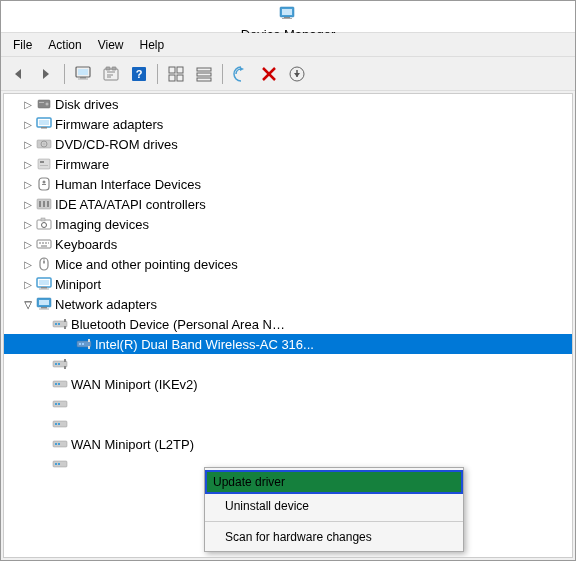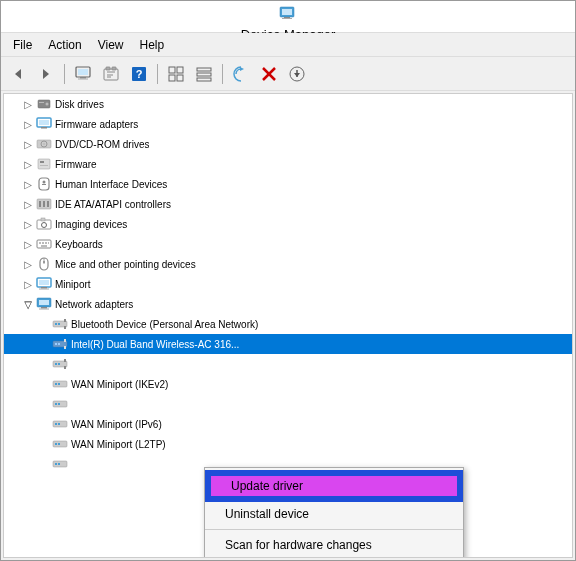--- a/index.html
+++ b/index.html
@@ -91,20 +91,21 @@
       display: flex;
       align-items: center;
       padding: 1px 0;
       cursor: pointer;
       white-space: nowrap;
       height: 20px;
     }
     .tree-item.highlighted {
       background: #0078d7;
       color: white;
+      padding-left: 24px;
     }
     .tree-indent {
       display: inline-block;
       width: 16px;
       flex-shrink: 0;
     }
     .tree-toggle {
       display: inline-block;
       width: 16px;
       text-align: center;
@@ -115,21 +116,21 @@
     .tree-icon {
       width: 16px;
       height: 16px;
       flex-shrink: 0;
       margin-right: 3px;
       display: flex;
       align-items: center;
       justify-content: center;
     }
     .tree-label {
-      font-size: 10px;
+      font-size: 13px;
       overflow: hidden;
       text-overflow: ellipsis;
       max-width: 220px;
     }
     
     .context-menu {
       position: absolute;
       background: #f5f5f5;
       border: 1px solid #aaa;
       box-shadow: 2px 2px 6px rgba(0,0,0,0.3);
@@ -137,23 +138,23 @@
       width: 260px;
       padding: 2px 0;
     }
     .ctx-item {
       padding: 5px 20px;
       cursor: pointer;
       font-size: 12px;
       color: #000;
     }
     .ctx-item.active {
-      background: #d946ef;
-      border: 6px solid #1d4ed8;
-      padding: 3px 20px;
+      background: #15803d;
+      border: 2px solid #1d4ed8;
+      padding: 3px 6px;
       font-weight: normal;
     }
     .ctx-sep {
       height: 1px;
       background: #ccc;
       margin: 3px 0;
     }
 
     
     .tree-pane::-webkit-scrollbar { width: 14px; }
@@ -489,21 +490,20 @@
         <span class="tree-indent"></span>
         <span class="tree-indent"></span>
         <span class="tree-toggle">&nbsp;</span>
         <span class="tree-icon">
           <svg width="16" height="16" viewBox="0 0 16 16">
             <rect x="1" y="5" width="14" height="6" rx="1" fill="#ccc" stroke="#999" stroke-width="0.5"></rect>
             <rect x="3" y="7" width="2" height="2" fill="#4a9fd4"></rect>
             <rect x="6" y="7" width="2" height="2" fill="#4a9fd4"></rect>
           </svg>
         </span>
-        <span class="tree-label">WAN Miniport (IPv6)</span>
       </div>
 
       <div class="tree-item">
         <span class="tree-indent"></span>
         <span class="tree-indent"></span>
         <span class="tree-toggle">&nbsp;</span>
         <span class="tree-icon">
           <svg width="16" height="16" viewBox="0 0 16 16">
             <rect x="1" y="5" width="14" height="6" rx="1" fill="#ccc" stroke="#999" stroke-width="0.5"></rect>
             <rect x="3" y="7" width="2" height="2" fill="#4a9fd4"></rect>

